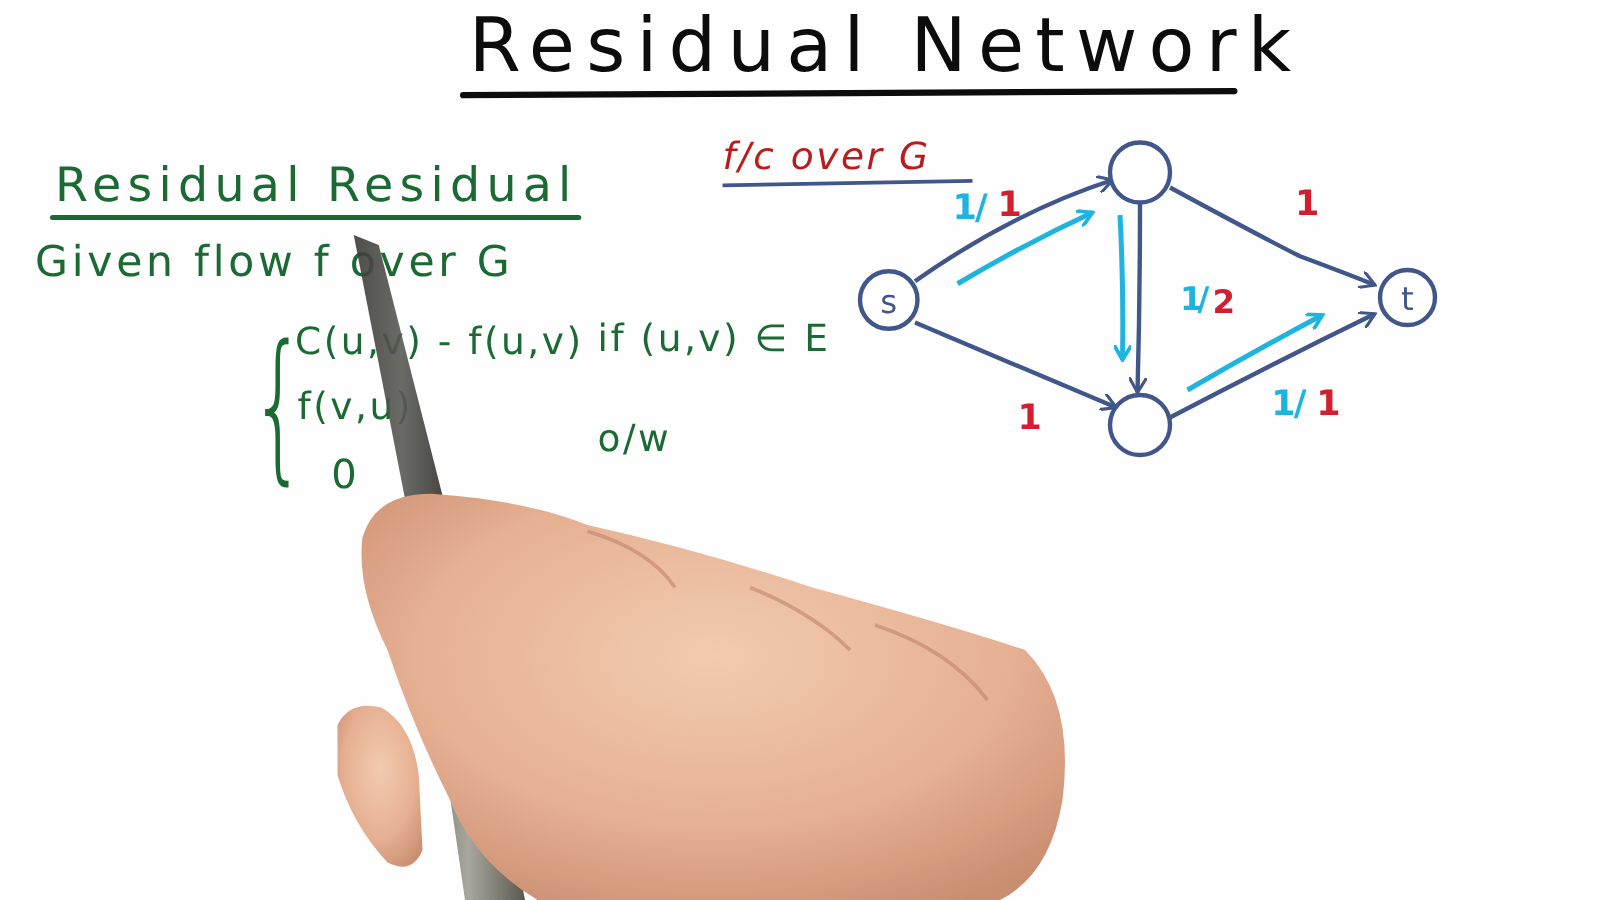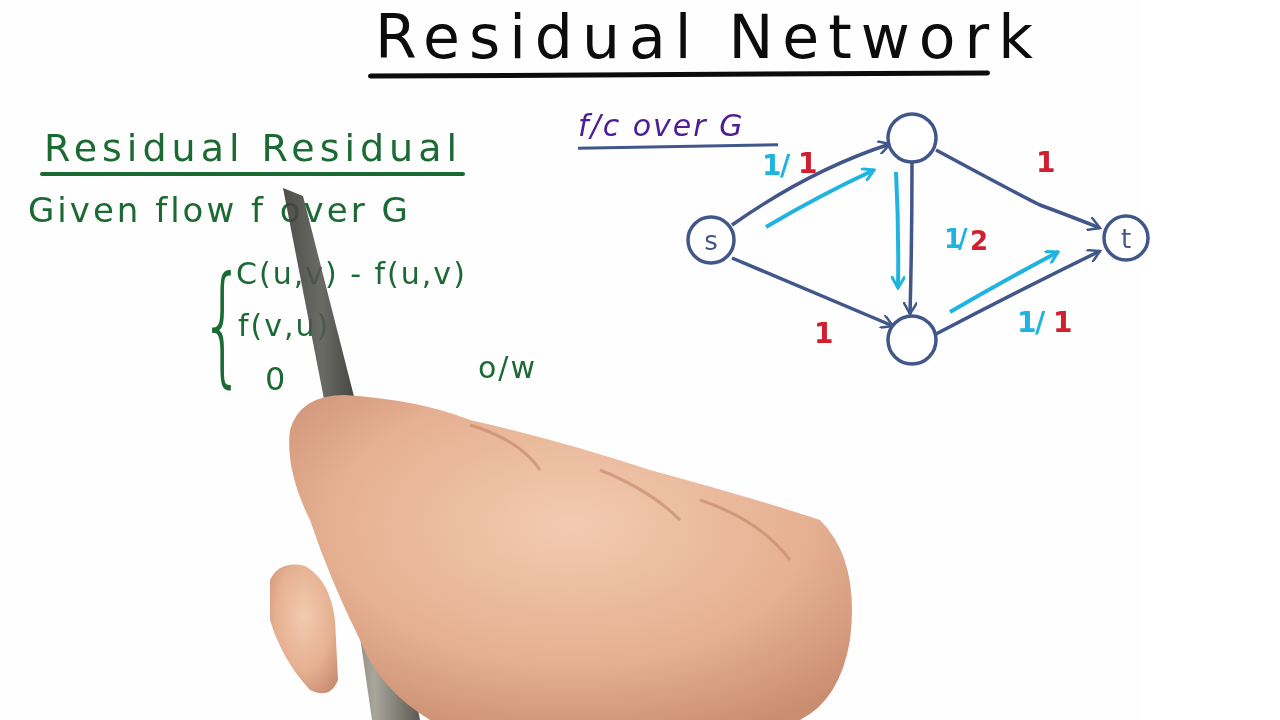--- a/index.html
+++ b/index.html
@@ -27,22 +27,22 @@
     }
     .given { left: 28px; top: 190px; font-size: 34px; letter-spacing: 3px; }
     .lhs { left: 30px; top: 296px; font-size: 32px; letter-spacing: 2px; }
     .brace { left: 200px; top: 248px; font-size: 130px; font-weight: 100; transform: scaleX(0.55); transform-origin: left top; }
     .case { font-size: 30px; letter-spacing: 2px; }
     .c1 { left: 236px; top: 256px; }
     .c2 { left: 238px; top: 308px; }
     .c3 { left: 265px; top: 360px; font-size: 32px; }
     .cond1 { left: 478px; top: 254px; }
     .cond2 { left: 478px; top: 306px; }
-    .cond3 { left: 478px; top: 350px; }
-    .fc-label { left: 578px; top: 108px; font-size: 30px; letter-spacing: 2px; color: #4c1d95; font-style: italic; }
+    .cond3 { left: 478px; top: 334px; }
+    .fc-label { left: 578px; top: 108px; font-size: 30px; letter-spacing: 2px; color: #b91c1c; font-style: italic; }
     .fc-underline {
       position: absolute; left: 578px; top: 145px; width: 200px; height: 3px;
       background: #41578a; transform: rotate(-1deg);
     }
     .diagram { position: absolute; left: 0; top: 0; }
     .hand { position: absolute; left: 0; top: 0; pointer-events: none; }
   </style>
 </head>
 <body>
 
@@ -54,20 +54,21 @@
   <div class="hand-text green sub-title">Residual Residual</div>
   <div class="sub-underline"></div>
 
   <div class="hand-text green given">Given flow f over G</div>
 
   <div class="hand-text green brace">{</div>
 
   <div class="hand-text green case c1">C(u,v) - f(u,v)</div>
   <div class="hand-text green case c2">f(v,u)</div>
   <div class="hand-text green case c3">0</div>
+  <div class="hand-text green case cond1">if (u,v) ∈ E</div>
   <div class="hand-text green case cond3">o/w</div>
 
   <div class="hand-text fc-label">f/c over G</div>
   <div class="fc-underline"></div>
 
   <svg class="diagram" width="1280" height="720">
     <defs>
       <marker id="arrowEdge" markerWidth="14" markerHeight="14" refX="12" refY="7" orient="auto" markerUnits="userSpaceOnUse">
         <path d="M0,0 L12,7 L0,14" fill="none" stroke="#41578a" stroke-width="2.5"></path>
       </marker>

